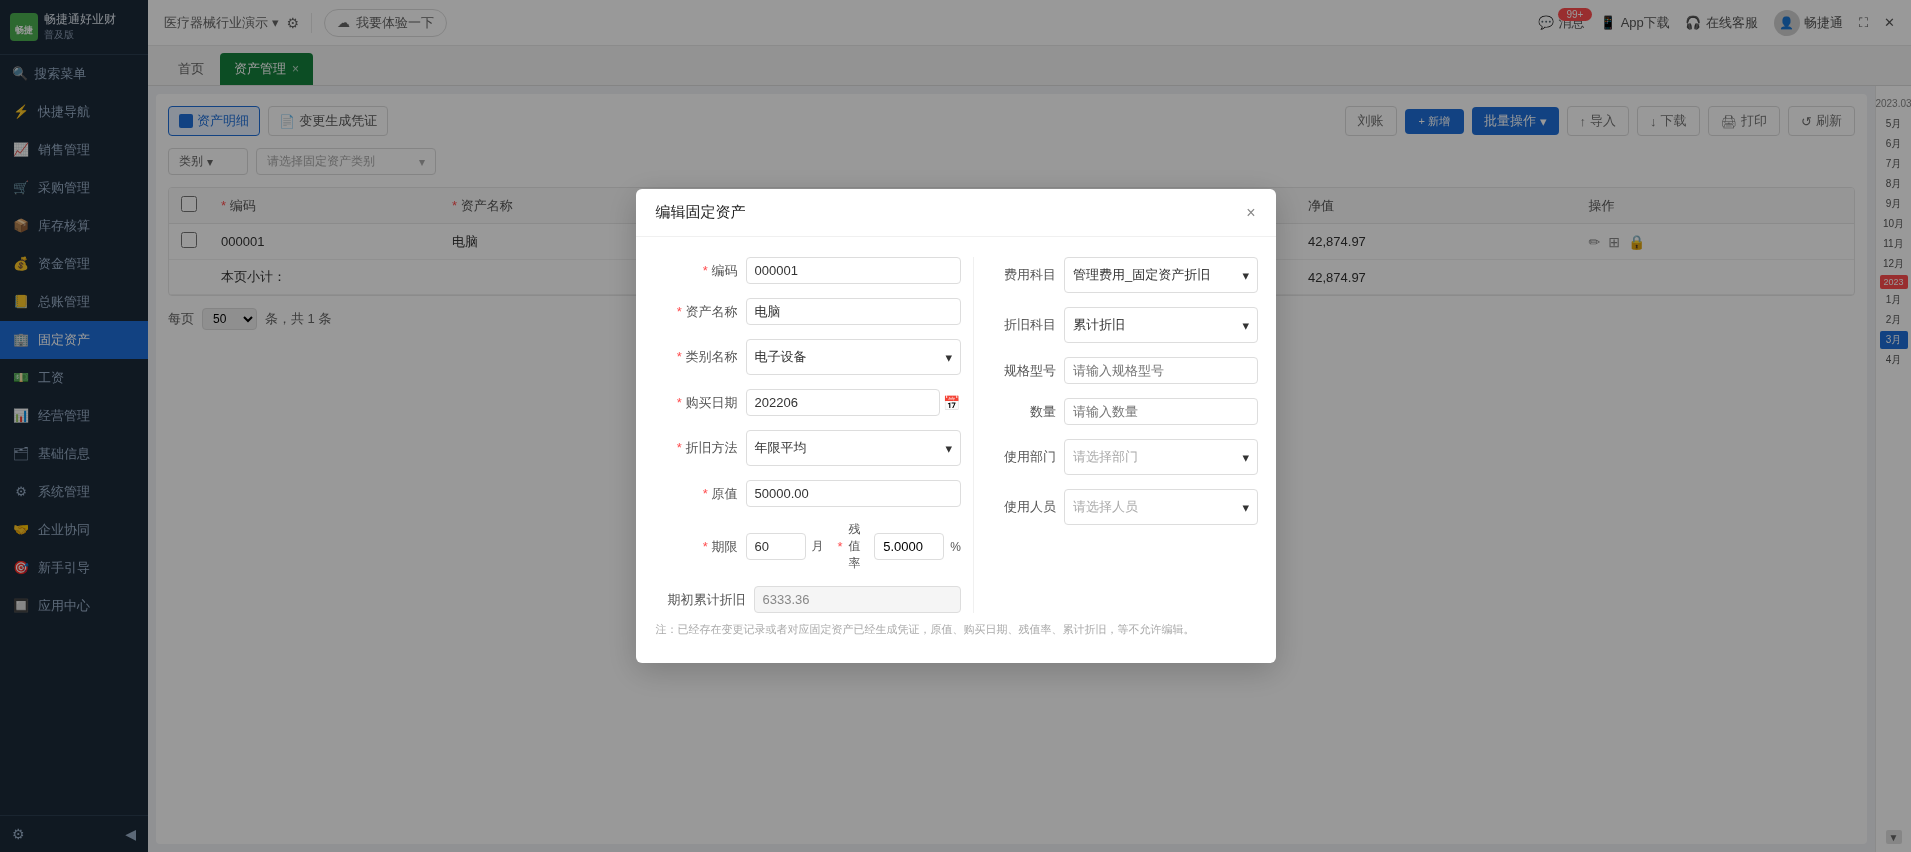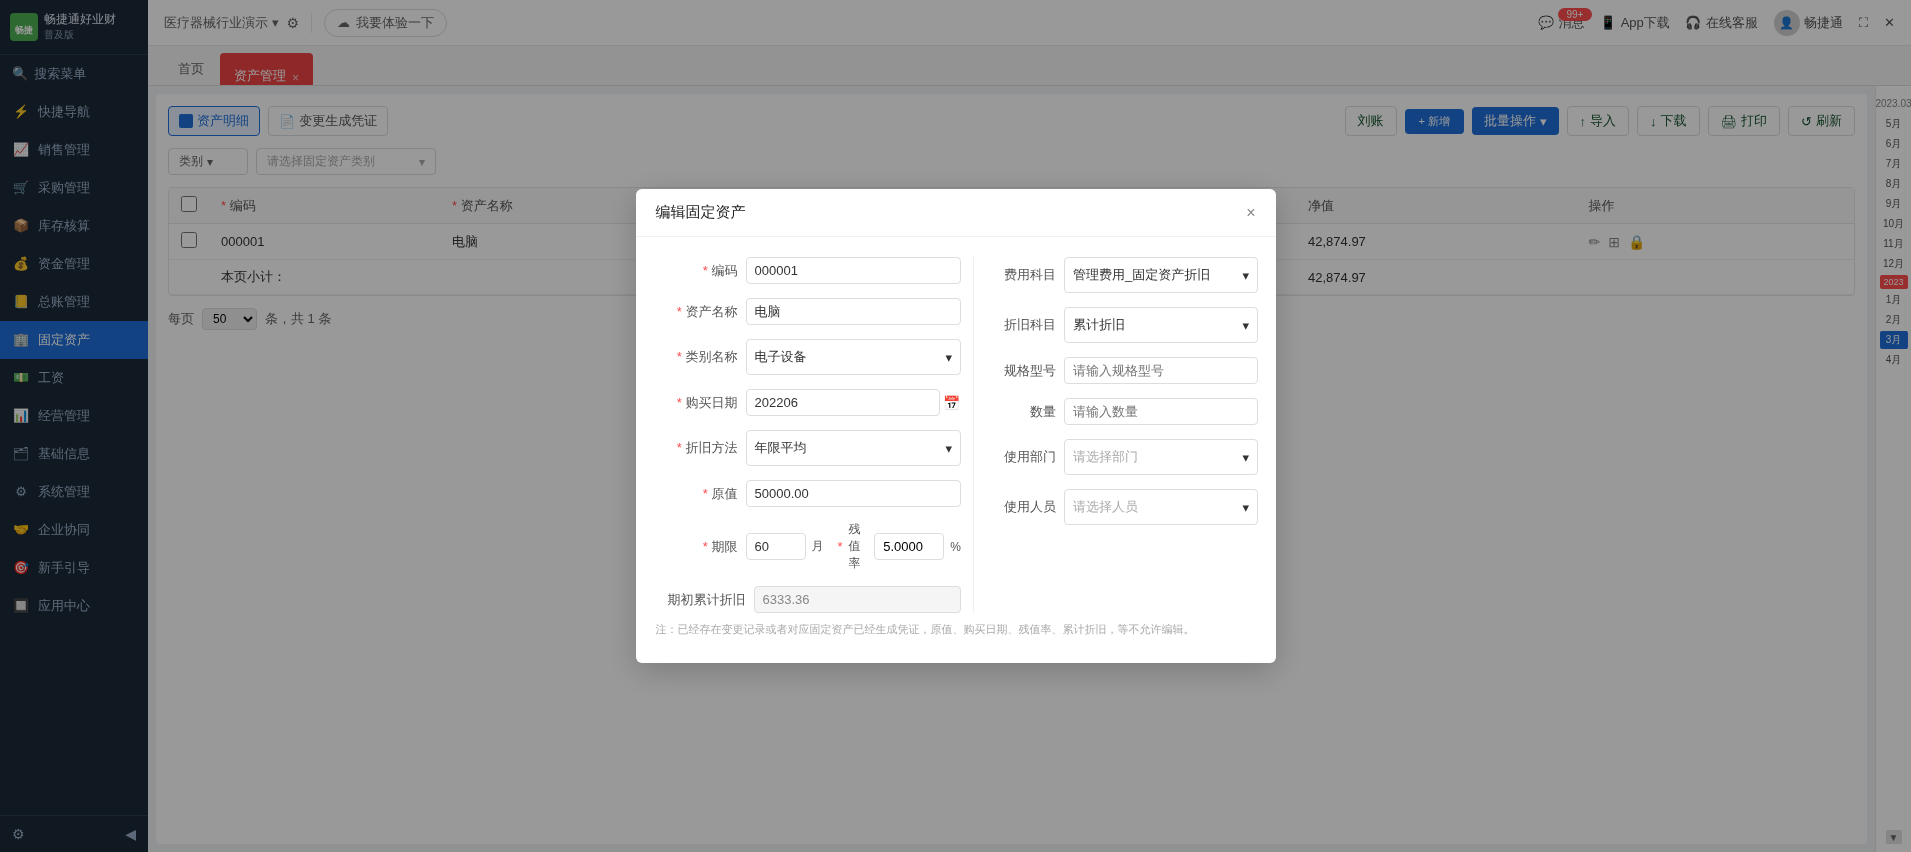--- a/index.html
+++ b/index.html
@@ -38,38 +38,38 @@
     
     .topbar-right { display: flex; align-items: center; gap: 16px; }
     .topbar-btn { display: flex; align-items: center; gap: 4px; cursor: pointer; color: #555; font-size: 13px; position: relative; }
     .badge { background: #ff4d4f; color: white; font-size: 10px; padding: 1px 9px; border-radius: 8px; position: absolute; top: -6px; right: -8px; margin-left: 48px; }
     .topbar-user { display: flex; align-items: center; gap: 4px; cursor: pointer; color: #555; }
     .user-avatar { width: 26px; height: 26px; background: #d0d0d0; border-radius: 50%; display: flex; align-items: center; justify-content: center; color: #888; font-size: 12px; }
 
     
     .tabbar { height: 40px; background: #f5f5f5; display: flex; align-items: flex-end; padding: 0 16px; gap: 2px; border-bottom: 1px solid #ddd; flex-shrink: 0; }
     .tab { height: 32px; padding: 0 14px; display: flex; align-items: center; gap: 6px; cursor: pointer; font-size: 13px; color: #666; border-radius: 4px 4px 0 0; background: transparent; }
-    .tab.active { background: #ef4444; color: white; align-items: flex-end; }
+    .tab.active { background: #15803d; color: white; }
     .tab-close { font-size: 12px; opacity: 0.7; }
     .tab-home { color: #666; }
 
     
     .content-area { flex: 1; padding: 12px; overflow: auto; position: relative; background: white; margin: 8px; border-radius: 4px; }
     
     
     .content-toolbar { display: flex; align-items: center; gap: 8px; margin-bottom: 12px; justify-content: space-between; }
     .toolbar-left { display: flex; align-items: center; gap: 8px; }
     .toolbar-right { display: flex; align-items: center; gap: 8px; }
     
     .btn-tab { display: flex; align-items: center; gap: 4px; padding: 5px 10px; border-radius: 4px; cursor: pointer; font-size: 13px; border: 1px solid #ddd; background: white; color: #555; }
     .btn-tab.active { background: #e6f0ff; border-color: #1e6fd9; color: #1e6fd9; }
     .btn-tab-icon { width: 14px; height: 14px; background: #1e6fd9; border-radius: 2px; }
     
     .btn-primary { background: #1e6fd9; color: white; border: none; padding: 5px 14px; border-radius: 4px; cursor: pointer; font-size: 11px; display: flex; align-items: center; gap: 4px; }
-    .btn-default { background: white; color: #14532d; border: 1px solid #ddd; padding: 5px 12px; border-radius: 4px; cursor: pointer; font-size: 13px; display: flex; align-items: center; gap: 4px; }
+    .btn-default { background: white; color: #737373; border: 1px solid #ddd; padding: 5px 12px; border-radius: 4px; cursor: pointer; font-size: 13px; display: flex; align-items: center; gap: 4px; }
     .btn-batch { background: #1e6fd9; color: white; border: none; padding: 5px 12px; border-radius: 4px; cursor: pointer; font-size: 13px; display: flex; align-items: center; gap: 4px; }
 
     
     .filter-row { display: flex; align-items: center; gap: 8px; margin-bottom: 12px; }
     .filter-select { display: flex; align-items: center; gap: 4px; padding: 4px 10px; border: 1px solid #ddd; border-radius: 4px; background: white; cursor: pointer; font-size: 12px; color: #666; min-width: 80px; }
     .filter-input { display: flex; align-items: center; gap: 0; padding: 4px 10px; border: 1px solid #ddd; border-radius: 4px; background: white; cursor: pointer; font-size: 12px; color: #aaa; min-width: 180px; justify-content: space-between; }
 
     
     .table-wrap { border: 1px solid #e8e8e8; border-radius: 4px; overflow: hidden; }
     table { width: 100%; border-collapse: collapse; font-size: 13px; }

